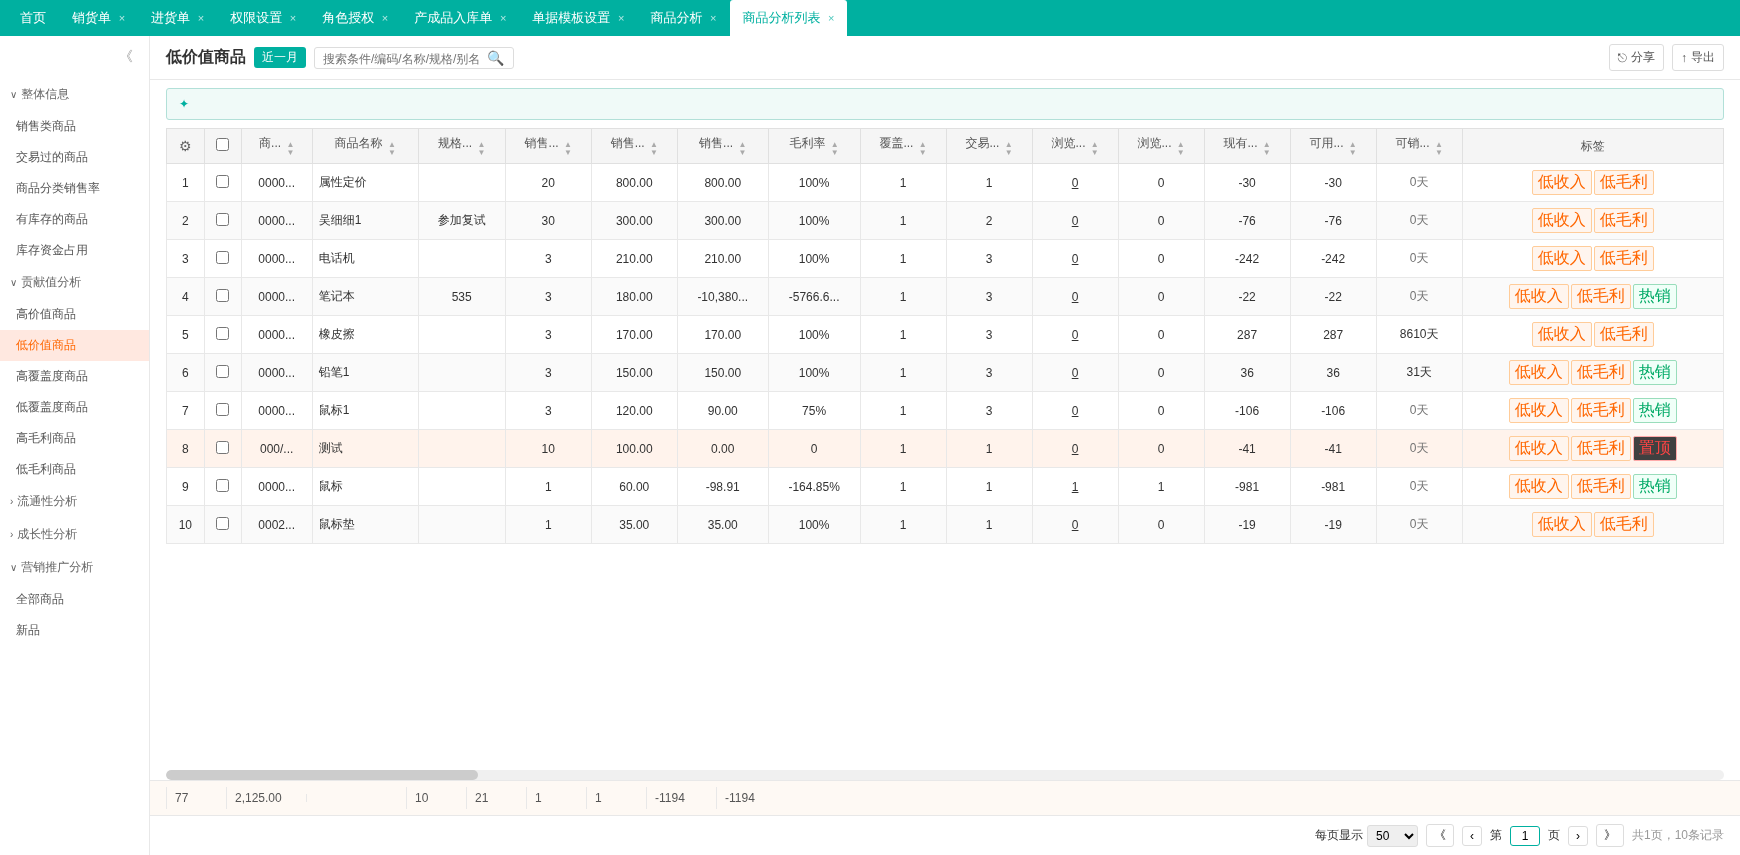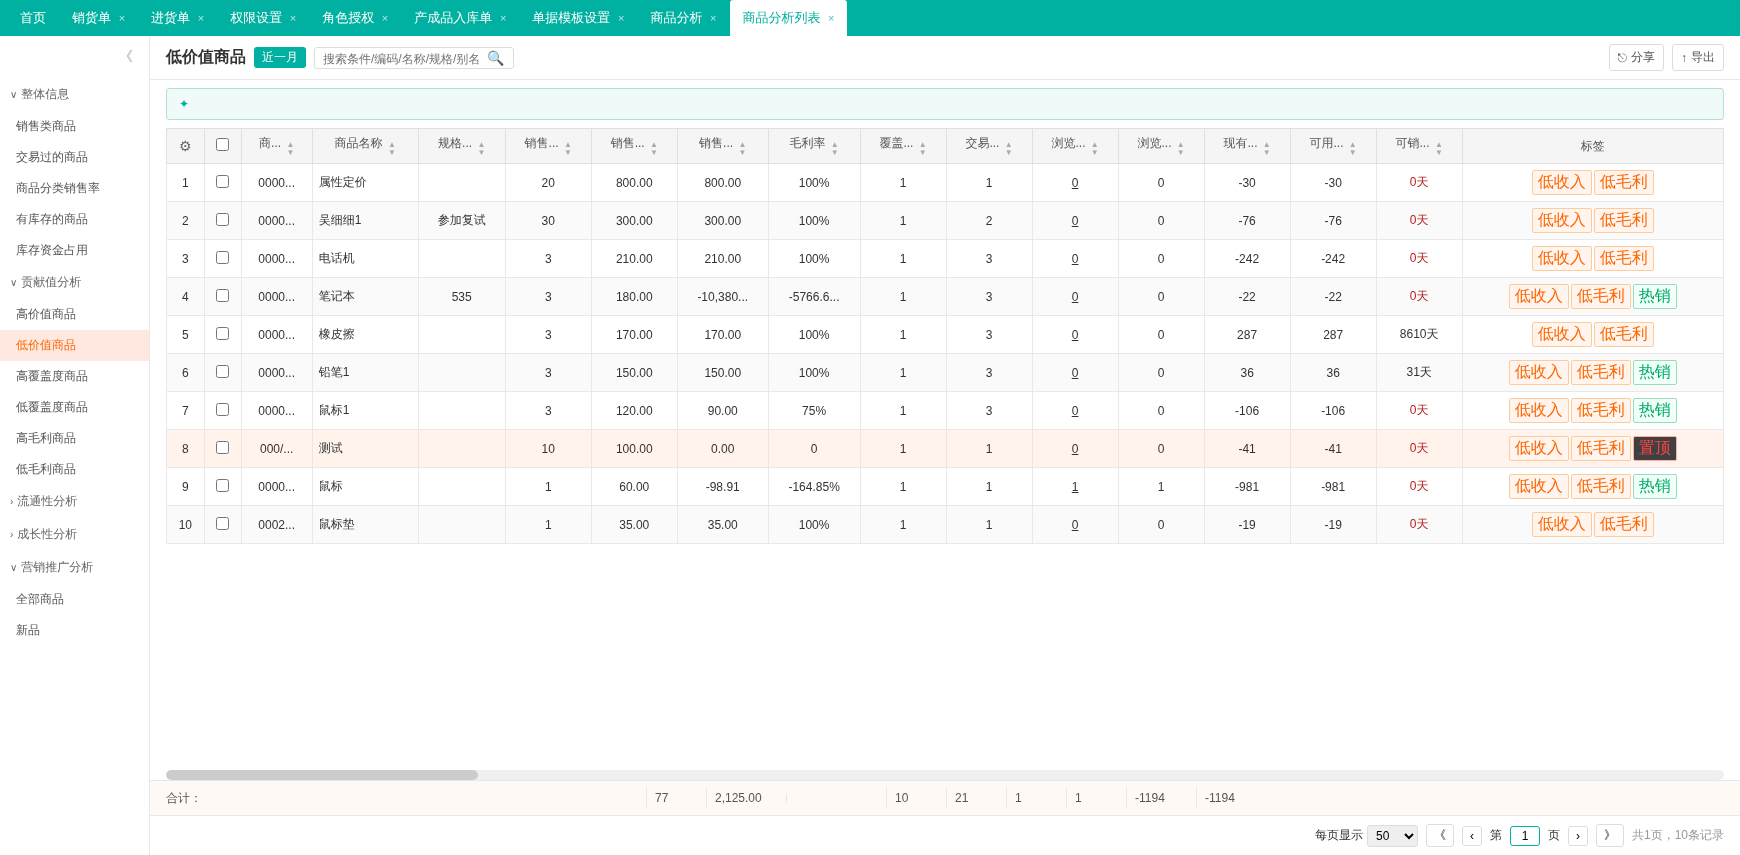--- a/index.html
+++ b/index.html
@@ -45,21 +45,21 @@
     thead tr th { background: #f5f5f5; border: 1px solid #e0e0e0; padding: 6px 6px; text-align: center; font-weight: normal; color: #555; white-space: nowrap; position: sticky; top: 0; z-index: 1; }
     thead tr th .sort-icons { display: inline-flex; flex-direction: column; font-size: 8px; line-height: 1; margin-left: 2px; color: #aaa; }
     tbody tr td { border: 1px solid #e8e8e8; padding: 5px 6px; text-align: center; color: #333; }
     tbody tr.highlight { background: #fff3ec; }
     tbody tr:nth-child(even) { background: #fafafa; }
     tbody tr.highlight:nth-child(even) { background: #fff3ec; }
     .tag { display: inline-block; padding: 1px 5px; border-radius: 2px; font-size: 16px; margin: 1px; }
     .tag-orange { color: #ff6600; border: 1px solid #ffcc99; background: #fff5ee; }
     .tag-red { color: #ff4444; border: 1px solid #ffaaaa; background: #404040; }
     .tag-green { color: #00aa66; border: 1px solid #99ddbb; background: #f0fff8; }
-    .day-orange { color: #b91c1c; font-size: 12px; }
+    .day-orange { color: #737373; font-size: 12px; }
     .link-underline { text-decoration: underline; color: #333; cursor: pointer; }
     .gear-icon { font-size: 14px; color: #666; cursor: pointer; }
 
     
     .table-footer { display: flex; align-items: center; padding: 6px 16px; border-top: 1px solid #e8e8e8; background: #fef9f4; }
     .footer-total { font-size: 12px; color: #555; }
     .footer-cell { padding: 4px 8px; font-size: 12px; color: #555; border-left: 1px solid #e8e8e8; }
 
     
     .pagination-bar { display: flex; align-items: center; justify-content: flex-end; padding: 8px 16px; border-top: 1px solid #e8e8e8; background: #fff; gap: 8px; font-size: 12px; }
@@ -429,21 +429,20 @@
     </tr>
           </tbody>
       </table>
     </div>
 
     <div class="table-scroll-bar">
       <div class="scroll-thumb"></div>
     </div>
 
     <div class="table-footer">
-      <span class="footer-total" style="min-width:480px; display:inline-block;">合计：</span>
       <span class="footer-cell" style="min-width:60px;">77</span>
       <span class="footer-cell" style="min-width:80px;">2,125.00</span>
       <span class="footer-cell" style="min-width:100px;"></span>
       <span class="footer-cell" style="min-width:60px;">10</span>
       <span class="footer-cell" style="min-width:60px;">21</span>
       <span class="footer-cell" style="min-width:60px;">1</span>
       <span class="footer-cell" style="min-width:60px;">1</span>
       <span class="footer-cell" style="min-width:70px;">-1194</span>
       <span class="footer-cell" style="min-width:70px;">-1194</span>
     </div>

